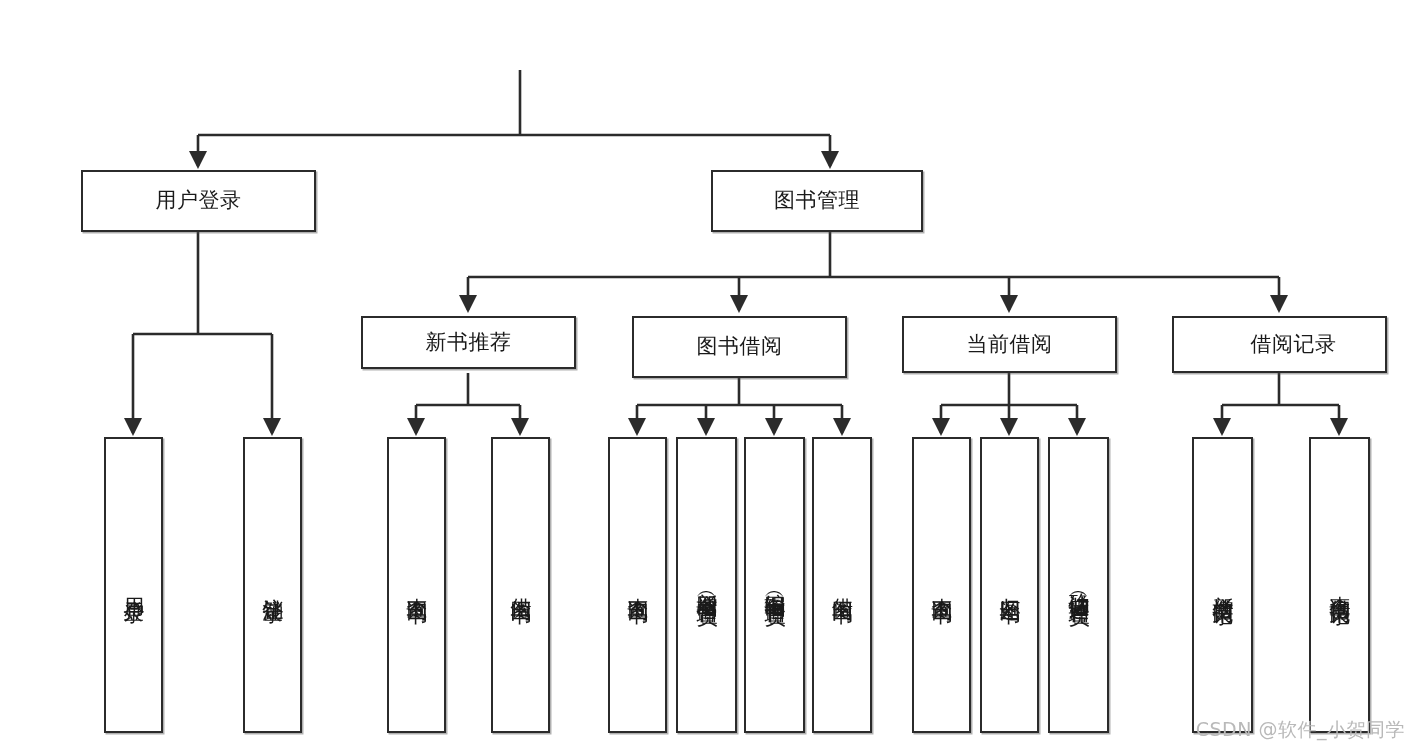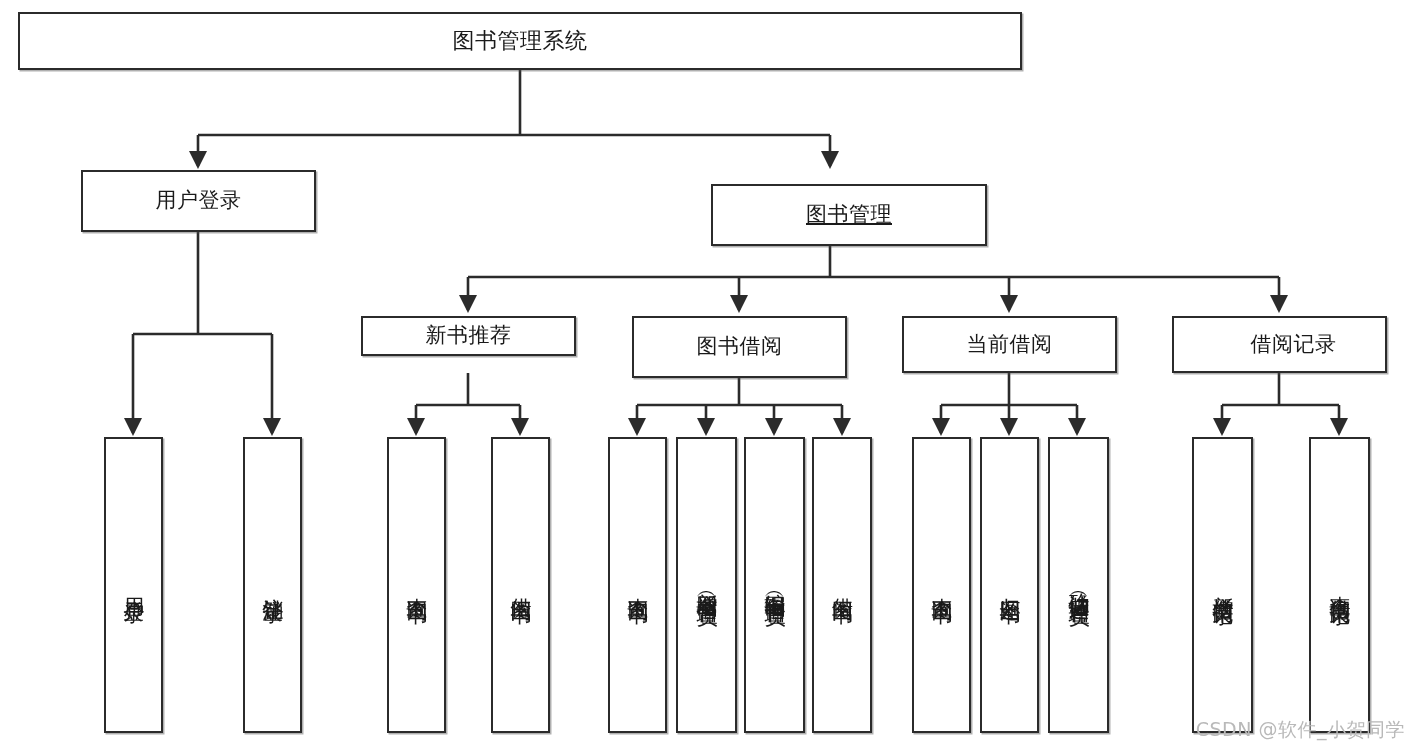--- a/index.html
+++ b/index.html
@@ -117,32 +117,29 @@
       <path d="M 1009 405 L 1009 433" marker-end="url(#arrow)"></path>
       <path d="M 1077 405 L 1077 433" marker-end="url(#arrow)"></path>
 
       <path d="M 1279 373 L 1279 405"></path>
       <path d="M 1222 405 L 1339 405"></path>
       <path d="M 1222 405 L 1222 433" marker-end="url(#arrow)"></path>
       <path d="M 1339 405 L 1339 433" marker-end="url(#arrow)"></path>
     </g>
   </svg>
 
-  <div class="node node-h node-title" style="left:18px; top:12px; width:1004px; height:58px;">
-    <span>图书管理系统</span>
-  </div>
 
   <div class="node node-h" style="left:81px; top:170px; width:235px; height:62px;">
     <span>用户登录</span>
   </div>
-  <div class="node node-h" style="left:711px; top:184px; width:276px; height:62px;text-decoration:underline;">
+  <div class="node node-h" style="left:711px; top:170px; width:212px; height:62px;">
     <span>图书管理</span>
   </div>
 
-  <div class="node node-h" style="left:361px; top:316px; width:215px; height:40px;">
+  <div class="node node-h" style="left:361px; top:316px; width:215px; height:53px;">
     <span>新书推荐</span>
   </div>
   <div class="node node-h" style="left:632px; top:316px; width:215px; height:62px;">
     <span>图书借阅</span>
   </div>
   <div class="node node-h" style="left:902px; top:316px; width:215px; height:57px;">
     <span>当前借阅</span>
   </div>
   <div class="node node-h" style="left:1172px; top:316px; width:215px; height:57px;padding-left:28px;">
     <span>借阅记录</span>

